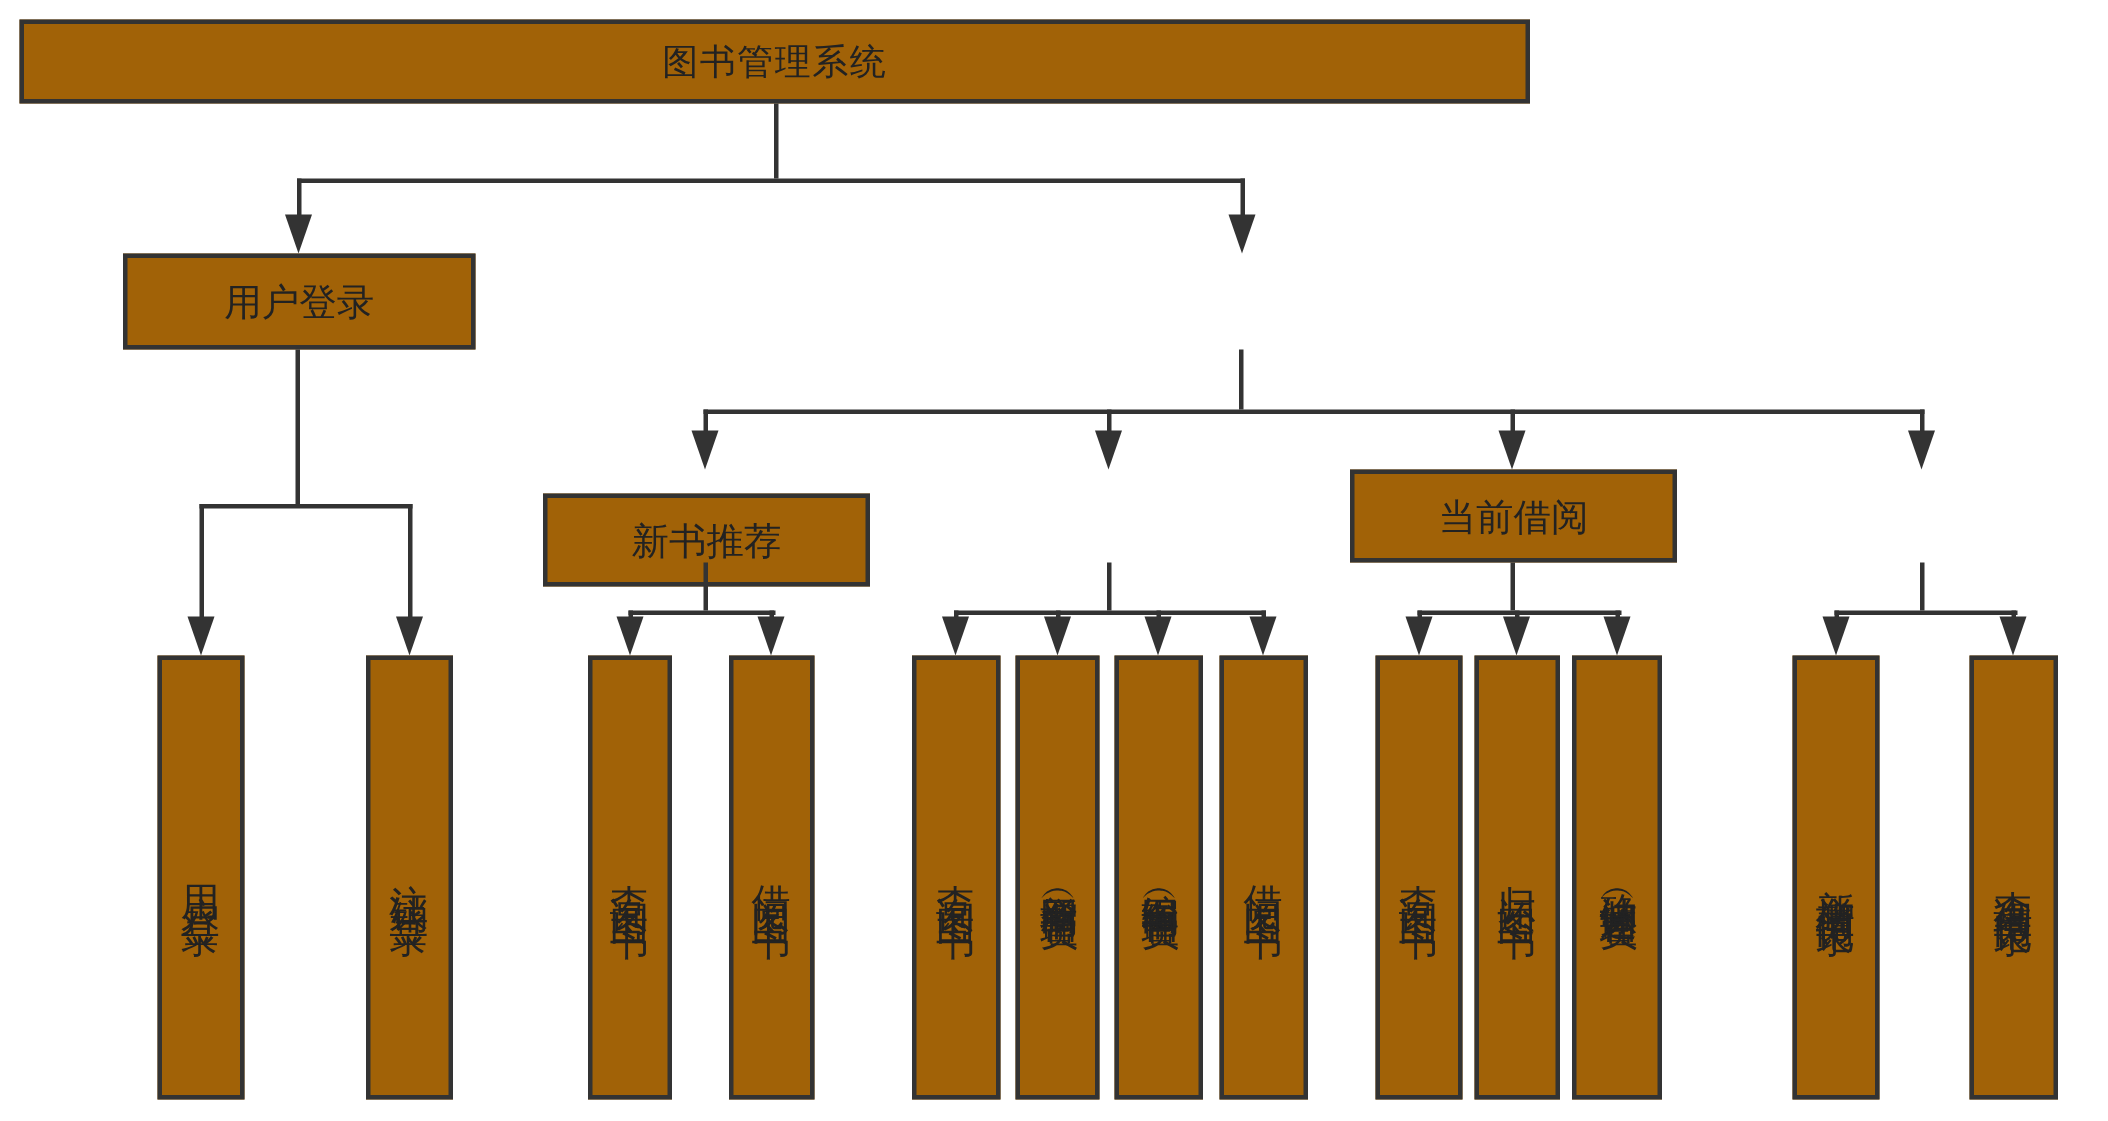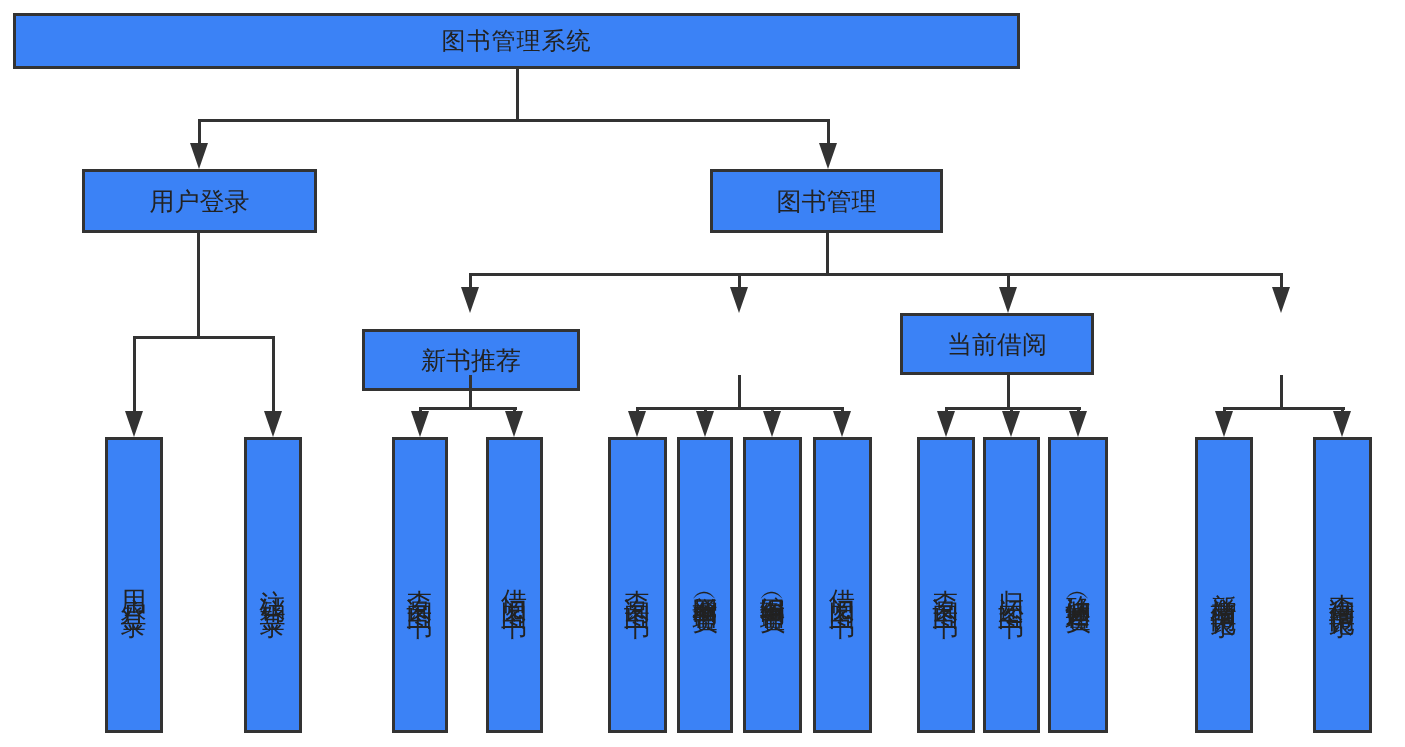--- a/index.html
+++ b/index.html
@@ -1,21 +1,21 @@
 <!DOCTYPE html>
 <html><head>
 <meta charset="utf-8">
 <style>
   html,body{margin:0;padding:0;background:#ffffff;}
   #canvas{
     position:relative;width:1405px;height:747px;background:#ffffff;overflow:hidden;
     font-family:"Liberation Sans","DejaVu Sans",sans-serif;color:#222222;
   }
   .box{
-    position:absolute;box-sizing:border-box;border:3px solid #333333;background:#3b82f6;
+    position:absolute;box-sizing:border-box;border:3px solid #333333;background:#a16207;
     display:flex;align-items:center;justify-content:center;
   }
   .box .lbl{font-size:25px;color:#222222;white-space:nowrap;}
   .root .lbl{font-size:24px;letter-spacing:1px;}
   .leaf .lbl{
     writing-mode:vertical-rl;text-orientation:mixed;font-size:26px;line-height:1;
   }
   .ls8 .lbl{letter-spacing:8px;}
   .ls4 .lbl{letter-spacing:4px;}
   .ls2 .lbl{letter-spacing:2px;font-size:25px;}
@@ -44,23 +44,20 @@
   <div class="vline" style="left:516px;top:69px;height:50px;"></div>
   <div class="hline" style="left:198px;top:119px;width:632px;"></div>
   <div class="vline" style="left:198px;top:119px;height:26px;"></div>
   <div class="vline" style="left:827px;top:119px;height:26px;"></div>
   <div class="arrow" style="left:190px;top:143px;"></div>
   <div class="arrow" style="left:819px;top:143px;"></div>
 
   <div class="box" style="left:82px;top:169px;width:235px;height:64px;">
     <span class="lbl">用户登录</span>
   </div>
-  <div class="box" style="left:710px;top:169px;width:233px;height:64px;">
-    <span class="lbl">图书管理</span>
-  </div>
 
   <div class="vline" style="left:197px;top:233px;height:103px;"></div>
   <div class="hline" style="left:133px;top:336px;width:142px;"></div>
   <div class="vline" style="left:133px;top:336px;height:77px;"></div>
   <div class="vline" style="left:272px;top:336px;height:77px;"></div>
   <div class="arrow" style="left:125px;top:411px;"></div>
   <div class="arrow" style="left:264px;top:411px;"></div>
 
   <div class="vline" style="left:826px;top:233px;height:40px;"></div>
   <div class="hline" style="left:469px;top:273px;width:814px;"></div>
@@ -69,21 +66,21 @@
   <div class="vline" style="left:1007px;top:273px;height:16px;"></div>
   <div class="vline" style="left:1280px;top:273px;height:16px;"></div>
   <div class="arrow" style="left:461px;top:287px;"></div>
   <div class="arrow" style="left:730px;top:287px;"></div>
   <div class="arrow" style="left:999px;top:287px;"></div>
   <div class="arrow" style="left:1272px;top:287px;"></div>
 
   <div class="box" style="left:362px;top:313px;width:218px;height:62px;margin-top:16px;">
     <span class="lbl">新书推荐</span>
   </div>
-  <div class="box" style="left:900px;top:313px;width:194px;height:62px;">
+  <div class="box" style="left:900px;top:313px;width:218px;height:62px;">
     <span class="lbl">当前借阅</span>
   </div>
 
   <div class="vline" style="left:469px;top:375px;height:32px;"></div>
   <div class="hline" style="left:419px;top:407px;width:98px;"></div>
   <div class="vline" style="left:419px;top:407px;height:8px;"></div>
   <div class="vline" style="left:513px;top:407px;height:8px;"></div>
   <div class="arrow" style="left:411px;top:411px;"></div>
   <div class="arrow" style="left:505px;top:411px;"></div>
 

